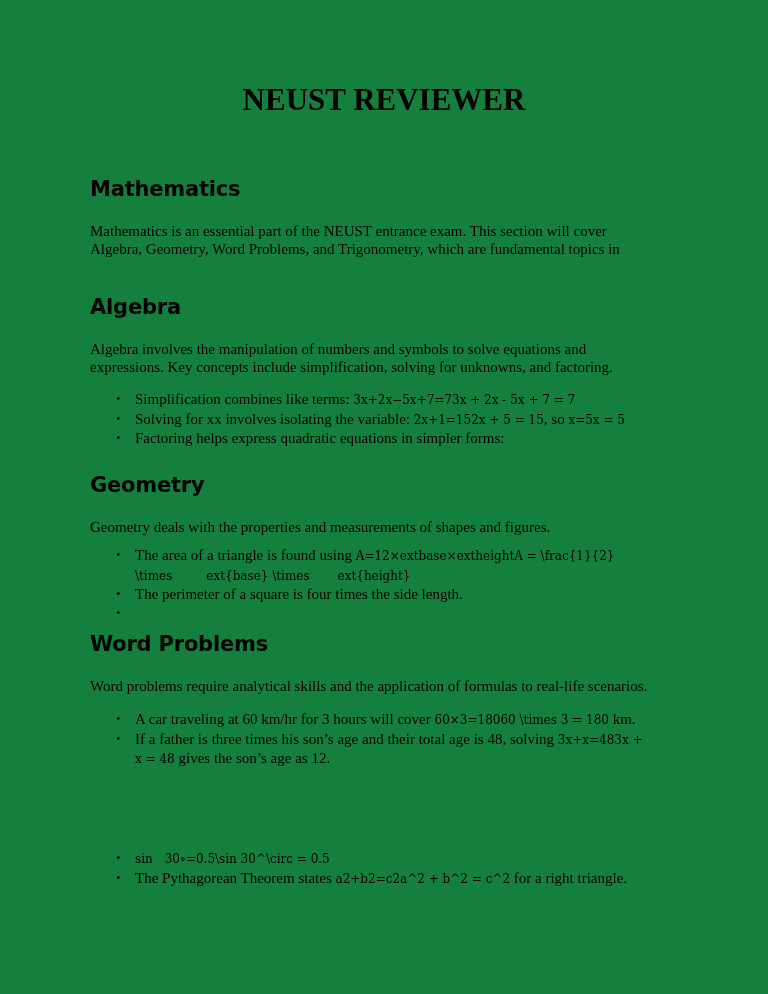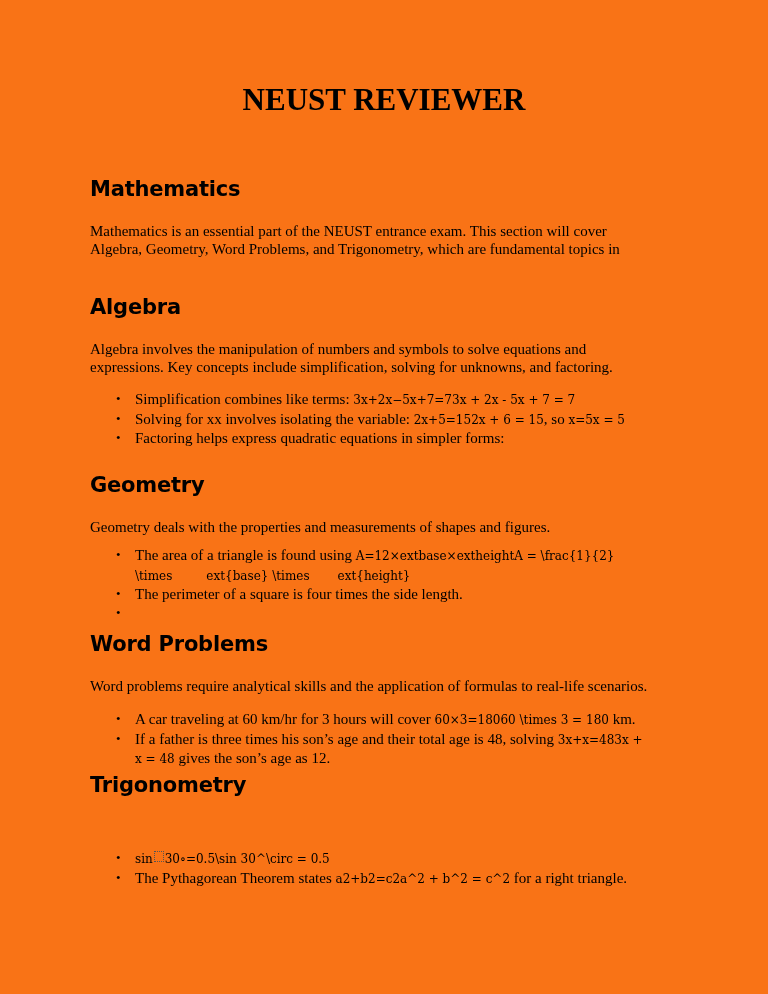--- a/index.html
+++ b/index.html
@@ -12,21 +12,21 @@
       height: 994px;
       overflow: hidden;
       position: relative;
       color: #000000;
     }
     .page {
       position: absolute;
       left: 0; top: 0;
       width: 768px;
       height: 994px;
-      background: #f97316;
+      background: #15803d;
     }
     .doc-title {
       position: absolute;
       left: 0;
       top: 82px;
       width: 768px;
       text-align: center;
       font-family: "Liberation Serif", serif;
       font-weight: bold;
       font-size: 31px;
@@ -107,21 +107,21 @@
     <div>Algebra involves the manipulation of numbers and symbols to solve equations and</div>
     <div>expressions. Key concepts include simplification, solving for unknowns, and factoring.</div>
   </div>
   <ul class="list" style="top:390px;">
     <li>
       <span class="bullet">•</span>
       <span>Simplification combines like terms: </span><span class="math">3x+2x−5x+7=73x + 2x - 5x + 7 = 7</span>
     </li>
     <li>
       <span class="bullet">•</span>
-      <span>Solving for </span><span>xx</span><span> involves isolating the variable: </span><span class="math">2x+5=152x + 6 = 15</span><span>, so </span><span class="math">x=5x = 5</span>
+      <span>Solving for </span><span>xx</span><span> involves isolating the variable: </span><span class="math">2x+1=152x + 5 = 15</span><span>, so </span><span class="math">x=5x = 5</span>
     </li>
     <li>
       <span class="bullet">•</span>
       <span>Factoring helps express quadratic equations in simpler forms:</span><br>
     </li>
   </ul>
 
   <h2 class="h1" style="top:472px;">Geometry</h2>
   <div class="para" style="top:518px;">Geometry deals with the properties and measurements of shapes and figures.</div>
   <ul class="list" style="top:546px;">
@@ -146,21 +146,20 @@
       <span class="bullet">•</span>
       <span>A car traveling at 60 km/hr for 3 hours will cover </span><span class="math">60×3=18060 \times 3 = 180</span><span> km.</span>
     </li>
     <li>
       <span class="bullet">•</span>
       <span>If a father is three times his son’s age and their total age is 48, solving </span><span class="math">3x+x=483x +</span><br>
       <span class="math">x = 48</span><span> gives the son’s age as 12.</span>
     </li>
   </ul>
 
-  <h2 class="h1" style="top:772px;">Trigonometry</h2>
   <ul class="list" style="top:849px;">
     <li>
       <span class="bullet">•</span>
       <span class="math">sin</span><span class="tofu"></span><span class="math">30∘=0.5\sin 30^\circ = 0.5</span>
     </li>
     <li>
       <span class="bullet">•</span>
       <span>The Pythagorean Theorem states </span><span class="math">a2+b2=c2a^2 + b^2 = c^2</span><span> for a right triangle.</span>
     </li>
   </ul>

